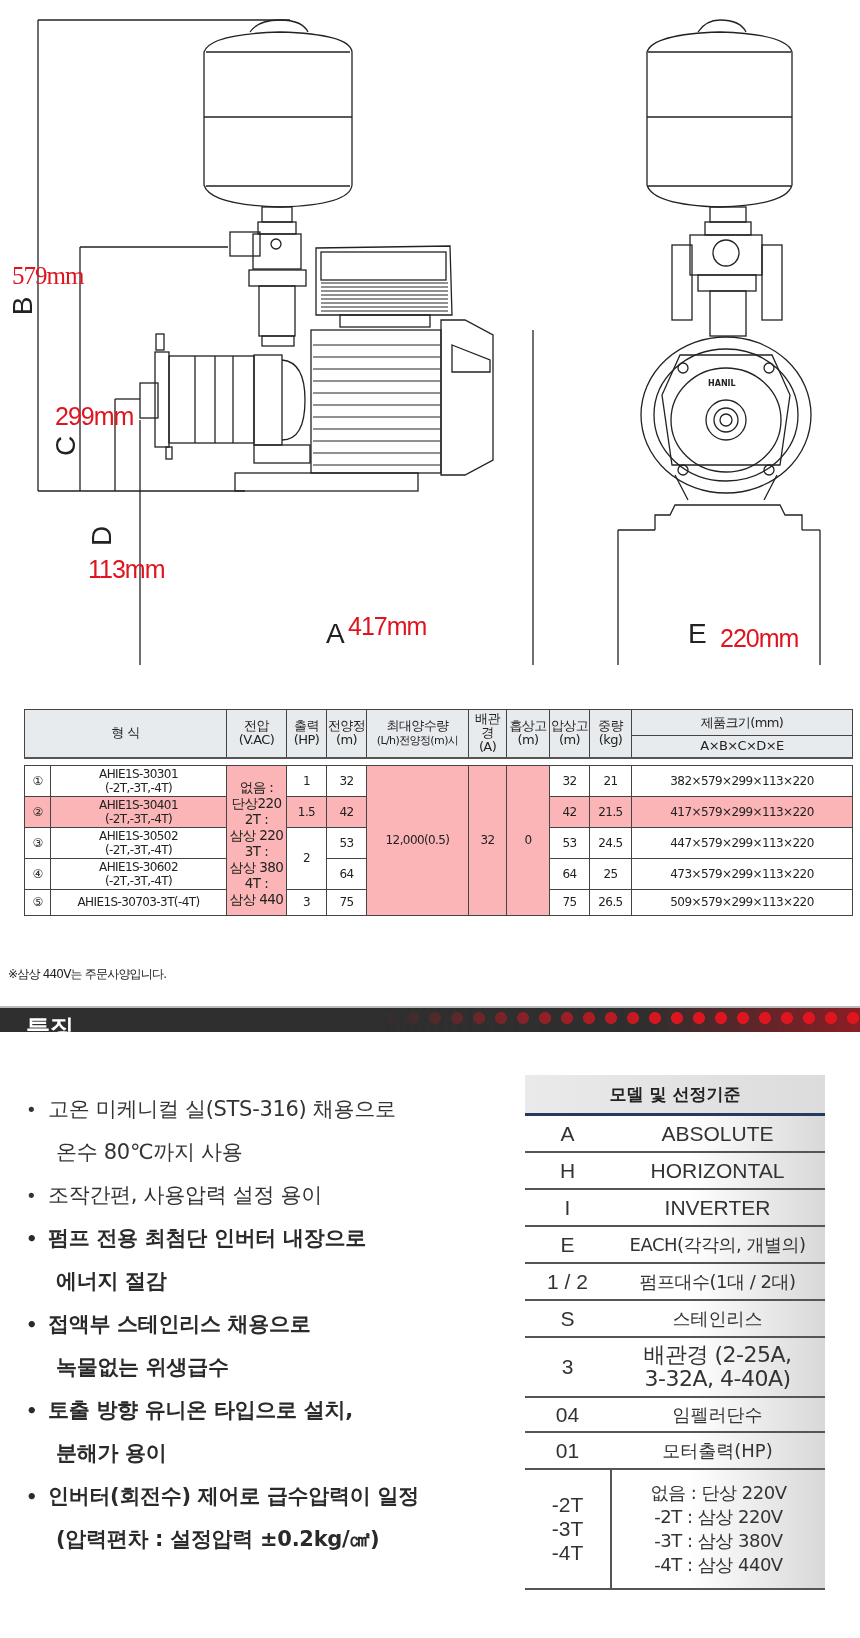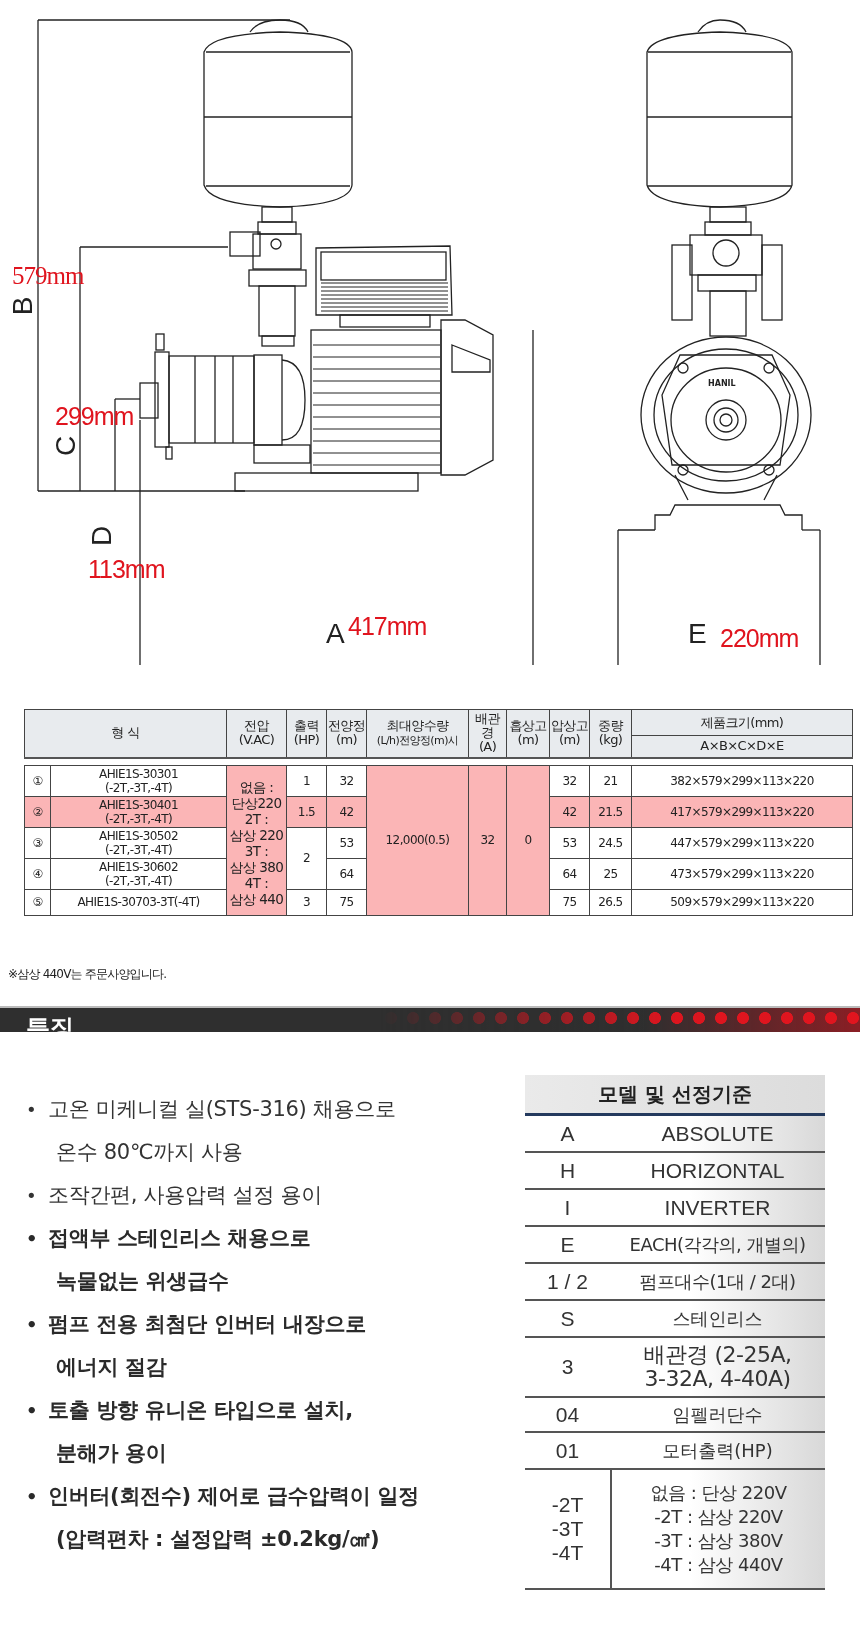--- a/index.html
+++ b/index.html
@@ -31,21 +31,21 @@
   }
   .banner-top-line { left:0; top:1006px; width:860px; height:2px; background:#bbb; }
   
   .features { left:26px; top:1088px; width:480px; }
   .feat { font-size:21px; color:#333; line-height:43px; letter-spacing:-0.3px; }
   .feat .bullet { display:inline-block; width:22px; font-size:18px; }
   .feat .cont { display:block; padding-left:30px; }
   .feat.bold { font-weight:bold; color:#2a2a2a; }
   
   .mtable { left:525px; top:1075px; width:300px; font-family:"Liberation Sans", sans-serif; }
-  .m-head { height:38px; background:linear-gradient(90deg,#eaeaea,#dcdcdc); text-align:center; font-family:"DejaVu Sans", sans-serif; font-weight:bold; font-size:20px; line-height:38px; color:#222; border-bottom:3px solid #243a5e; }
+  .m-head { height:38px; background:linear-gradient(90deg,#eaeaea,#dcdcdc); text-align:center; font-family:"DejaVu Sans", sans-serif; font-weight:bold; font-size:17px; line-height:38px; color:#222; border-bottom:3px solid #243a5e; }
   .m-row { display:flex; border-bottom:2px solid #555; background:linear-gradient(90deg,#ffffff 55%,#d8d8d8 100%); font-size:21px; color:#333; }
   .m-row .k { width:85px; text-align:center; display:flex; align-items:center; justify-content:center; }
   .m-row .v { flex:1; text-align:center; display:flex; align-items:center; justify-content:center; line-height:24px; }
   .m-row.last .k { border-right:2px solid #555; }
   .m-row.last .v, .m-row.last .k { flex-direction:column; }
 </style>
 </head>
 <body>
 
 <div class="abs" style="left:0;top:0;width:560px;height:670px;">
@@ -276,26 +276,26 @@
 
 <div class="abs features">
   <div class="feat">
     <span class="bullet">•</span><span>고온 미케니컬 실(STS-316) 채용으로</span>
     <span class="cont">온수 80℃까지 사용</span>
   </div>
   <div class="feat">
     <span class="bullet">•</span><span>조작간편, 사용압력 설정 용이</span>
   </div>
   <div class="feat bold">
+    <span class="bullet">•</span><span>펌프 전용 최첨단 인버터 내장으로</span>
+    <span class="cont">에너지 절감</span>
+  </div>
+  <div class="feat bold">
     <span class="bullet">•</span><span>접액부 스테인리스 채용으로</span>
     <span class="cont">녹물없는 위생급수</span>
-  </div>
-  <div class="feat bold">
-    <span class="bullet">•</span><span>펌프 전용 최첨단 인버터 내장으로</span>
-    <span class="cont">에너지 절감</span>
   </div>
   <div class="feat bold">
     <span class="bullet">•</span><span>토출 방향 유니온 타입으로 설치,</span>
     <span class="cont">분해가 용이</span>
   </div>
   <div class="feat bold">
     <span class="bullet">•</span><span>인버터(회전수) 제어로 급수압력이 일정</span>
     <span class="cont">(압력편차 : 설정압력 ±0.2kg/㎠)</span>
   </div>
 </div>

